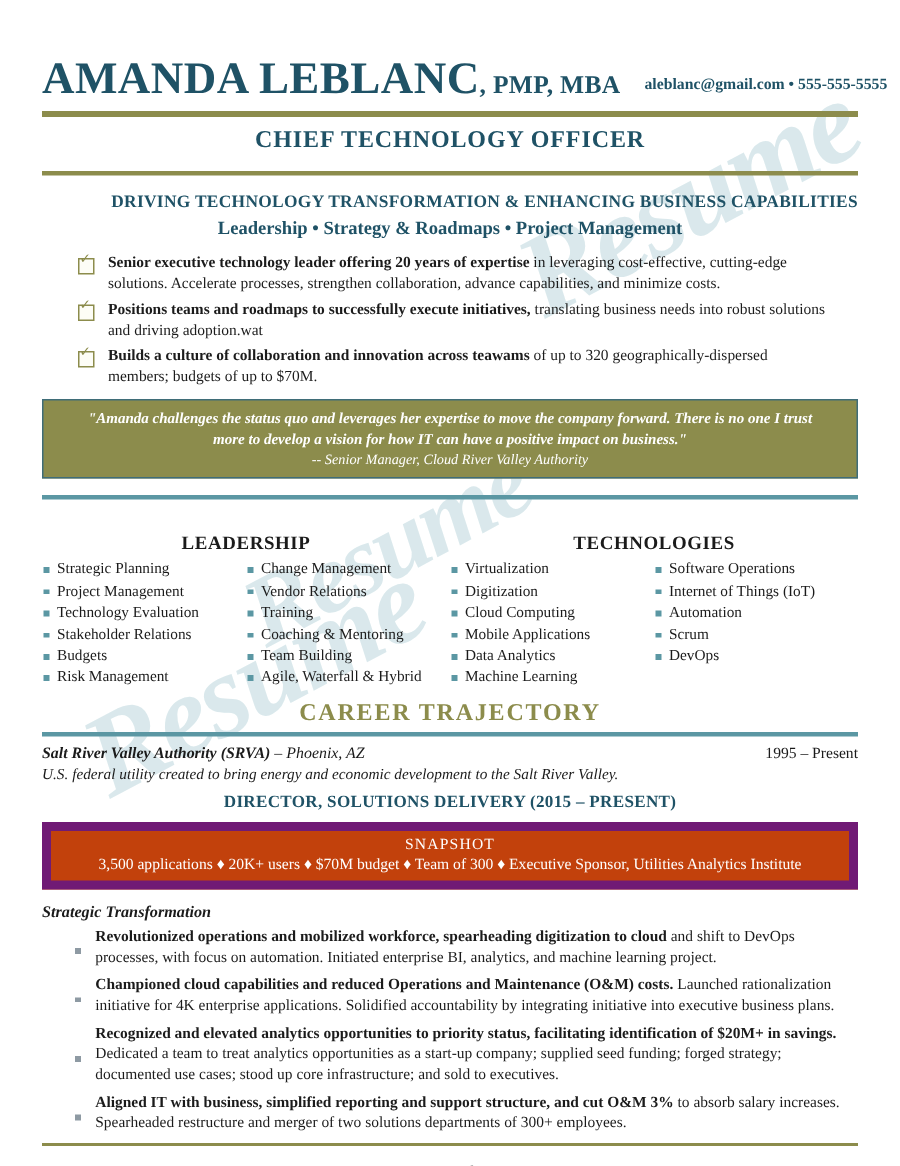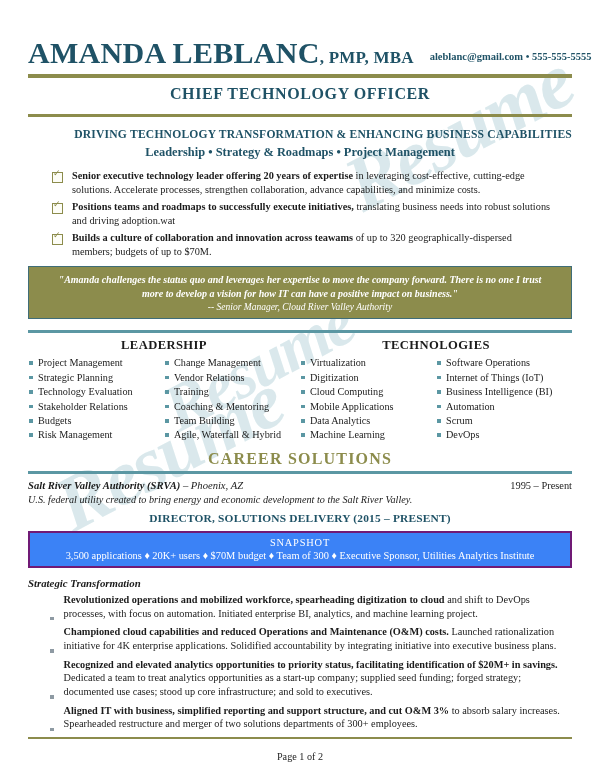--- a/index.html
+++ b/index.html
@@ -165,21 +165,21 @@
     font-size: 9.5px;
     font-weight: 400;
     padding-top: 2px;
   }
 
   
   .skills-wrap { padding-top: 11px; }
   .skills-rule { height: 3px; background: #5b97a3; }
   .skills-cols {
     display: flex;
-    padding-top: 5px;
+    padding-top: 22px;
   }
   .skills-half { width: 50%; }
   .skills-heading {
     text-align: center;
     font-size: 12.6px;
     font-weight: 700;
     letter-spacing: .4px;
     color: #1b1b1b;
     padding-bottom: 3px;
   }
@@ -238,22 +238,22 @@
     font-size: 11.4px;
     font-weight: 700;
     color: #1f5266;
     letter-spacing: .2px;
     padding-top: 7px;
   }
 
   
   .snapshot {
     margin-top: 7px;
-    background: #3b82f6;
-    border: 2px solid #701a75;
+    background: #c2410c;
+    border: 6px solid #701a75;
     color: #ffffff;
     text-align: center;
     padding: 4px 8px 5px;
   }
   .snapshot-title {
     font-size: 10.4px;
     letter-spacing: .8px;
   }
   .snapshot-stats {
     font-size: 10.4px;
@@ -263,21 +263,21 @@
   
   .strat-head {
     font-size: 10.8px;
     font-style: italic;
     font-weight: 700;
     padding: 9px 0 4px;
   }
   .acc-list { padding: 0 6px 0 22px; }
   .acc-item {
     display: flex;
-    align-items: flex-end;
+    align-items: center;
     margin-bottom: 5px;
   }
   .acc-sq {
     flex: 0 0 auto;
     width: 3.5px; height: 3.5px;
     background: #8e9aa3;
     margin: 5px 10px 0 0;
   }
   .acc-text {
     font-size: 10.3px;
@@ -345,22 +345,22 @@
   </div>
 
   <div class="skills-wrap">
     <div class="skills-rule"></div>
     <div class="skills-cols">
 
       <div class="skills-half">
         <div class="skills-heading">LEADERSHIP</div>
         <div class="skills-inner">
           <ul class="skills-list">
+            <li>Strategic Planning</li>
             <li>Project Management</li>
-            <li>Strategic Planning</li>
             <li>Technology Evaluation</li>
             <li>Stakeholder Relations</li>
             <li>Budgets</li>
             <li>Risk Management</li>
           </ul>
           <ul class="skills-list">
             <li>Change Management</li>
             <li>Vendor Relations</li>
             <li>Training</li>
             <li>Coaching &amp; Mentoring</li>
@@ -377,33 +377,32 @@
             <li>Virtualization</li>
             <li>Digitization</li>
             <li>Cloud Computing</li>
             <li>Mobile Applications</li>
             <li>Data Analytics</li>
             <li>Machine Learning</li>
           </ul>
           <ul class="skills-list">
             <li>Software Operations</li>
             <li>Internet of Things (IoT)</li>
-            <li>Business Intelligence (BI)</li>
             <li>Automation</li>
             <li>Scrum</li>
             <li>DevOps</li>
           </ul>
         </div>
       </div>
 
     </div>
   </div>
 
   <div>
-    <div class="ct-head">CAREER SOLUTIONS</div>
+    <div class="ct-head">CAREER TRAJECTORY</div>
     <div class="ct-rule"></div>
 
     <div class="emp-row">
       <div class="emp-name"><b>Salt River Valley Authority (SRVA)</b><span> – Phoenix, AZ</span></div>
       <div class="emp-dates">1995 – Present</div>
     </div>
     <div class="emp-desc">U.S. federal utility created to bring energy and economic development to the Salt River Valley.</div>
 
     <div class="job-title">DIRECTOR, SOLUTIONS DELIVERY (2015 – PRESENT)</div>
 

